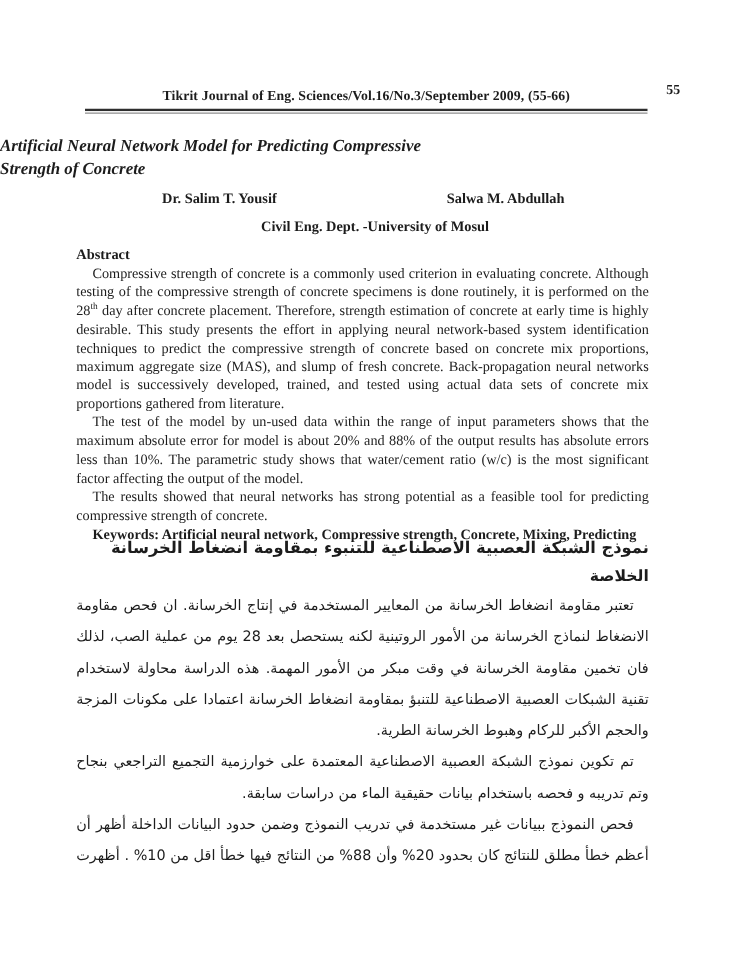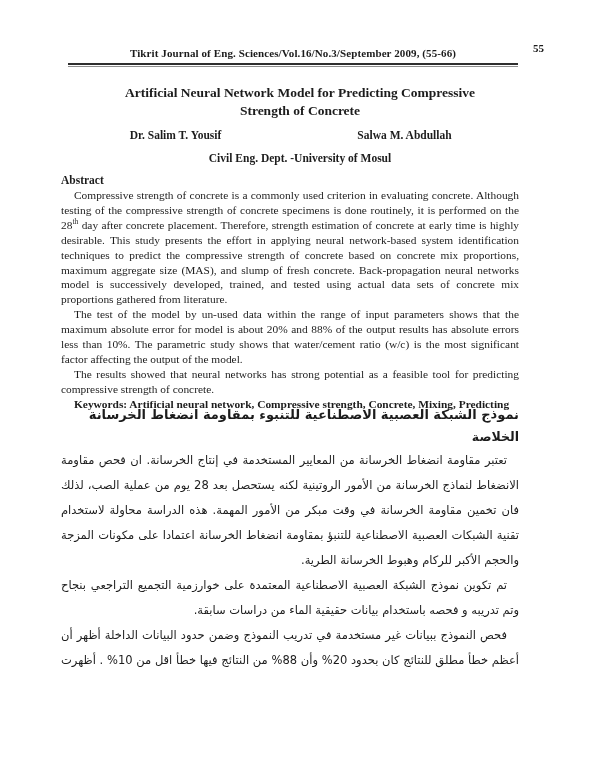--- a/index.html
+++ b/index.html
@@ -4,20 +4,21 @@
 <style>
   html, body { margin: 0; padding: 0; background: #ffffff; }
   .page {
     position: relative;
     width: 600px;
     height: 668px;
     background: #ffffff;
     color: #1c1c1c;
     font-family: "Liberation Serif", serif;
     overflow: hidden;
+    margin-top: 24px;
   }
   .journal-header {
     position: absolute;
     top: 47px; left: 68px; width: 450px;
     text-align: center;
     font-weight: bold;
     font-size: 11px;
     letter-spacing: 0.1px;
     white-space: nowrap;
   }
@@ -30,22 +31,23 @@
   .header-rule .rule-thin  { height: 1px; background: #8f8f8f; }
   .page-number {
     position: absolute;
     top: 42px; left: 533px;
     font-weight: bold;
     font-size: 11px;
   }
   .paper-title {
     position: absolute;
     top: 84px; left: 0; width: 600px;
-    text-align: center;
+    text-align: left;
     font-weight: bold;
+    font-style: italic;
     font-size: 13.5px;
     line-height: 17.5px;
   }
   .authors-row {
     position: absolute;
     top: 129px; left: 61px; width: 458px;
     display: flex;
   }
   .author {
     flex: 1;

